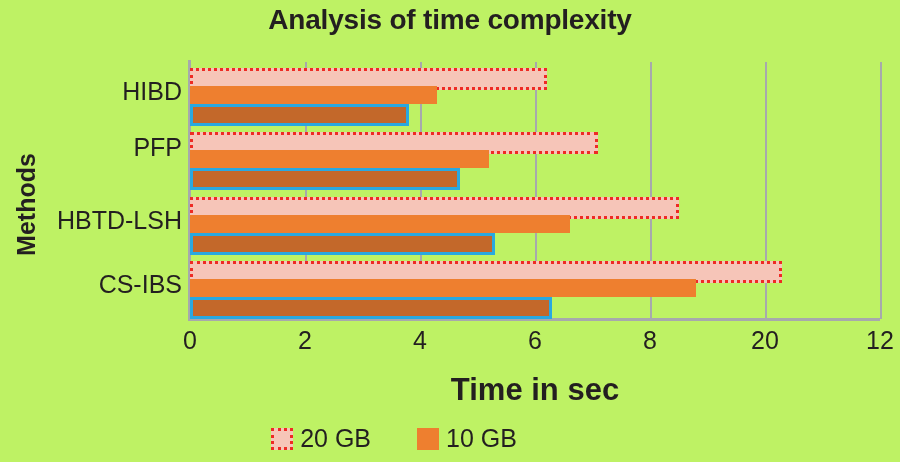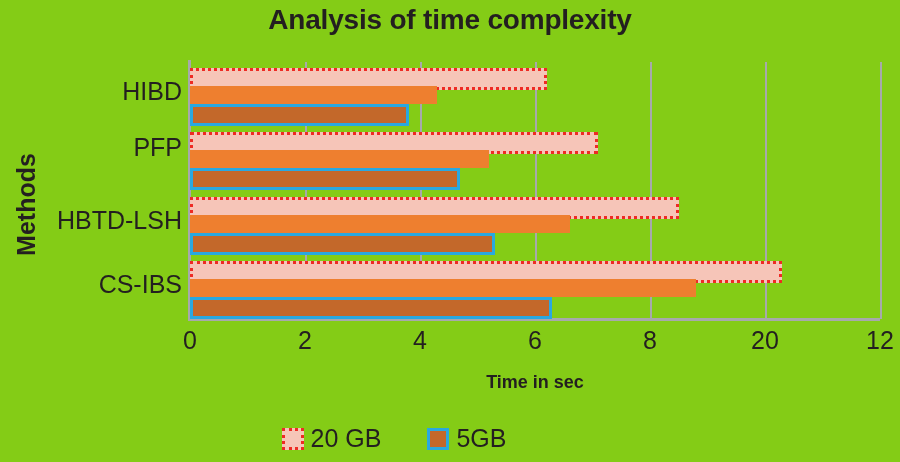--- a/index.html
+++ b/index.html
@@ -2,21 +2,21 @@
 <html><head>
 <meta charset="utf-8">
 <style>
   * { box-sizing: border-box; margin: 0; padding: 0; }
   html, body {
     width: 900px; height: 462px;
     background: #ffffff;
     font-family: "Liberation Sans", sans-serif;
     overflow: hidden;
   }
-  #chart-root { position: relative; width: 900px; height: 462px; background: #84cc16; }
+  #chart-root { position: relative; width: 900px; height: 462px; background: #bef264; }
 
   #chart-title {
     position: absolute; top: 4px; left: 0; width: 900px;
     text-align: center;
     font-size: 28px; font-weight: bold; color: #231f20;
     letter-spacing: -0.2px;
   }
 
   
   #plot-area {
@@ -63,21 +63,21 @@
   }
 
   .xtick-label {
     position: absolute; top: 326px;
     font-size: 25px; color: #231f20;
     text-align: center; width: 60px; margin-left: -30px;
   }
   #axis-x-title {
     position: absolute; left: 190px; top: 372px; width: 690px;
     text-align: center;
-    font-size: 18px; font-weight: bold; color: #231f20;
+    font-size: 31px; font-weight: bold; color: #231f20;
   }
 
   #legend {
     position: absolute; left: 0; top: 424px; width: 788px;
     display: flex; justify-content: center; align-items: center; gap: 46px;
   }
   .legend-item { display: flex; align-items: center; gap: 7px; }
   .legend-swatch { width: 22px; height: 22px; display: block; }
   .legend-swatch.s20 { background: #f6c5b8; border: 3px dotted #ee2b24; }
   .legend-swatch.s10 { background: #ee7f2f; }
@@ -143,18 +143,18 @@
     </div>
 
   <div id="axis-x-title">Time in sec</div>
 
   <div id="legend">
       <div class="legend-item">
         <span class="legend-swatch s20"></span>
         <span class="legend-label">20 GB</span>
       </div>
       <div class="legend-item">
-        <span class="legend-swatch s5"></span>
-        <span class="legend-label">5GB</span>
+        <span class="legend-swatch s10"></span>
+        <span class="legend-label">10 GB</span>
       </div>
     </div>
 
 </div>
 
 </body></html>

